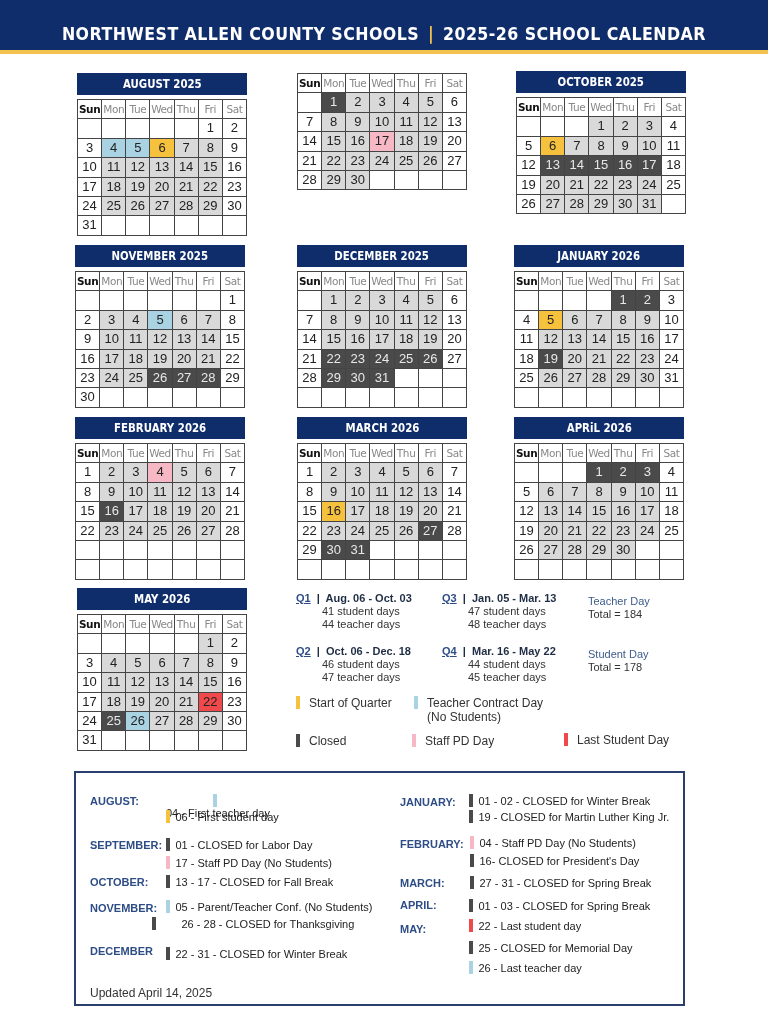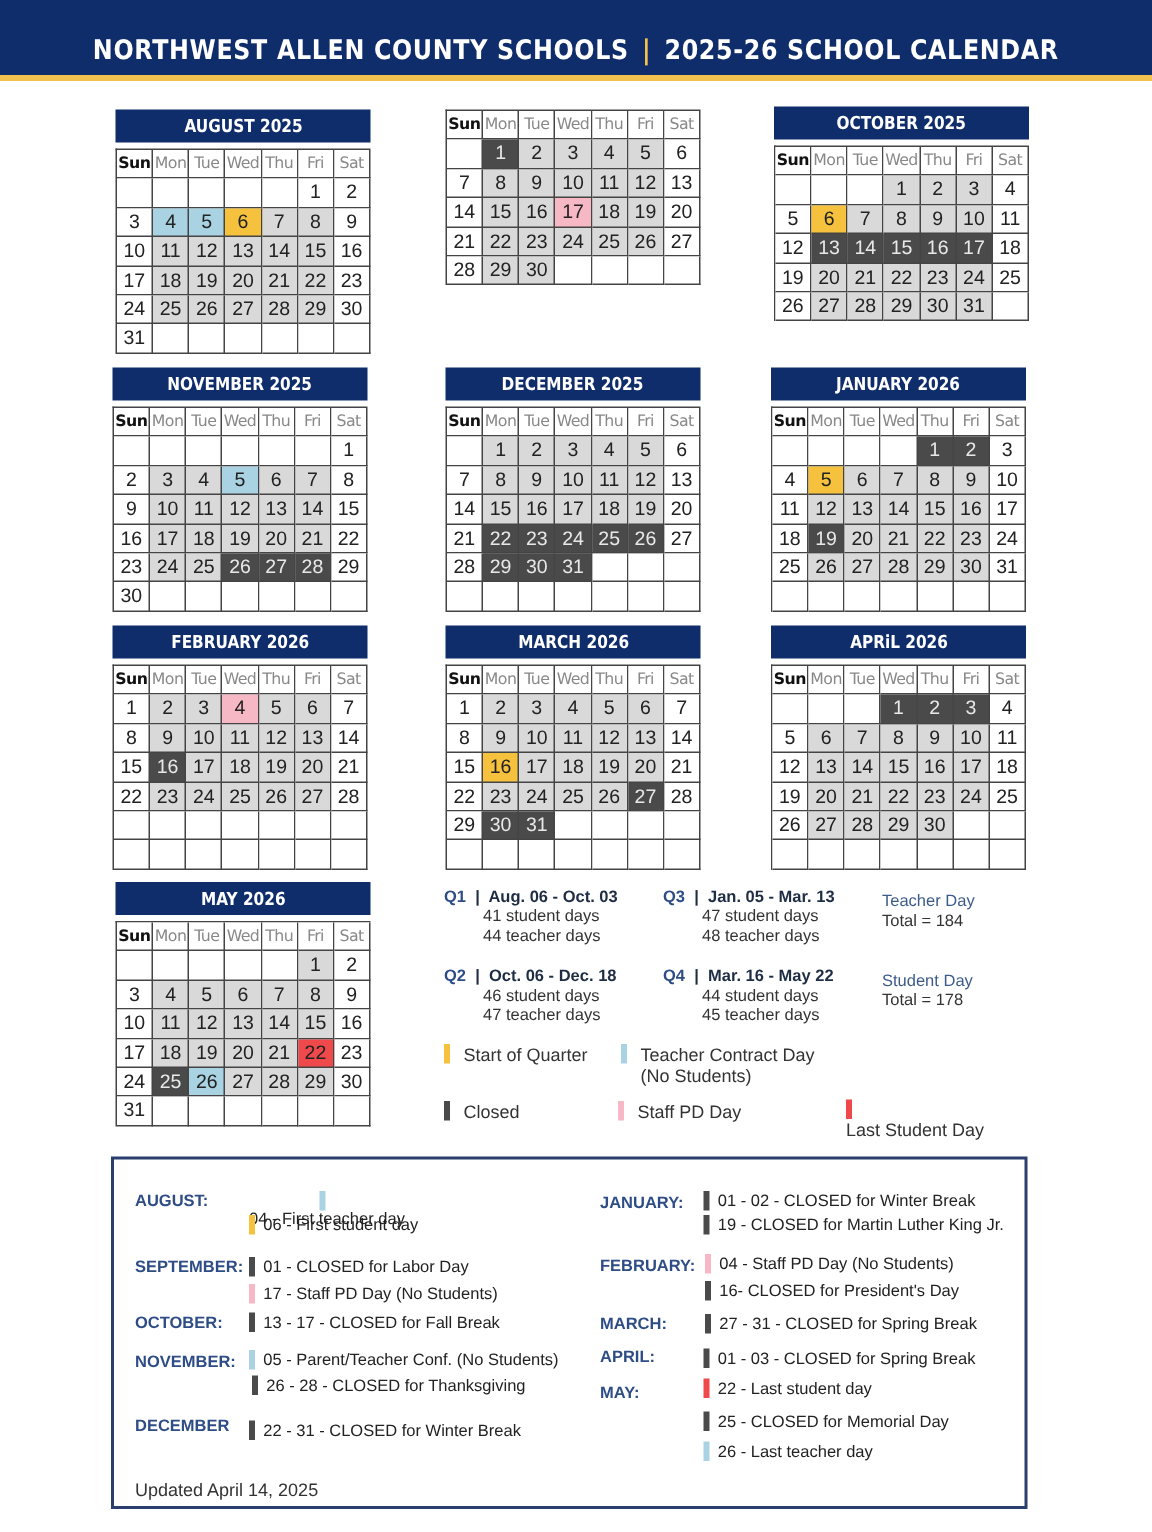--- a/index.html
+++ b/index.html
@@ -44,21 +44,21 @@
   .c-school { background: #d9d9d9; }
   .c-closed { background: #4a4a4a; color: #e8e8e8; }
   .c-start { background: #f6c23e; }
   .c-teacher { background: #a9d2e3; }
   .c-pd { background: #f5b8c4; }
   .c-last { background: #f0494b; }
 
   .quarters { position: absolute; left: 296px; top: 592px; width: 400px; font-size: 11px; }
   .q { position: absolute; line-height: 13px; }
   .q-head { color: #1f2d44; font-weight: bold; white-space: nowrap; }
-  .q-label { color: #2e4d86; }
+  .q-label { color: #2e4d86; text-decoration: underline; }
   .q-sub { padding-left: 26px; color: #333; white-space: nowrap; }
   .tot { position: absolute; line-height: 13px; font-size: 11px; }
   .tot-label { color: #3c5b8c; }
   .tot-val { color: #333; }
 
   .legend-item { position: absolute; display: flex; align-items: flex-start; font-size: 12px; color: #333; line-height: 14px; }
   .legend-bar { width: 4px; height: 13px; margin-right: 9px; flex-shrink: 0; }
 
   .notes {
     position: absolute; left: 74px; top: 771px; width: 611px; height: 235px;
@@ -647,21 +647,21 @@
     <span><span>Teacher Contract Day</span><br><span>(No Students)</span></span>
   </div>
   <div class="legend-item" style="left:296px;top:734px;">
     <span class="legend-bar" style="background:#4a4a4a;"></span>
     <span>Closed</span>
   </div>
   <div class="legend-item" style="left:412px;top:734px;">
     <span class="legend-bar" style="background:#f5b8c4;"></span>
     <span>Staff PD Day</span>
   </div>
-  <div class="legend-item" style="left:564px;top:733px;flex-direction:column;">
+  <div class="legend-item" style="left:564px;top:733px;">
     <span class="legend-bar" style="background:#f0494b;"></span>
     <span>Last Student Day</span>
   </div>
 </div>
 
 <div class="notes">
   <div class="note-month" style="left:14px;top:22px;">AUGUST:</div>
   <div class="note-item" style="left:90px;top:21px;flex-direction:column;">
       <span class="note-bar" style="background:#a9d2e3;"></span>
       <span>04 - First teacher day</span>
@@ -685,21 +685,21 @@
   <div class="note-item" style="left:90px;top:102px;">
       <span class="note-bar" style="background:#4a4a4a;"></span>
       <span>13 - 17  - CLOSED for Fall Break</span>
     </div>
 
   <div class="note-month" style="left:14px;top:129px;">NOVEMBER:</div>
   <div class="note-item" style="left:90px;top:127px;">
       <span class="note-bar" style="background:#a9d2e3;"></span>
       <span>05  - Parent/Teacher Conf. (No Students)</span>
     </div>
-  <div class="note-item" style="left:92px;top:144px;">
+  <div class="note-item" style="left:76px;top:144px;gap:20px;">
       <span class="note-bar" style="background:#4a4a4a;"></span>
       <span>26 - 28  - CLOSED for Thanksgiving</span>
     </div>
 
   <div class="note-month" style="left:14px;top:172px;">DECEMBER</div>
   <div class="note-item" style="left:90px;top:174px;">
       <span class="note-bar" style="background:#4a4a4a;"></span>
       <span>22 - 31  - CLOSED for Winter Break</span>
     </div>
 

